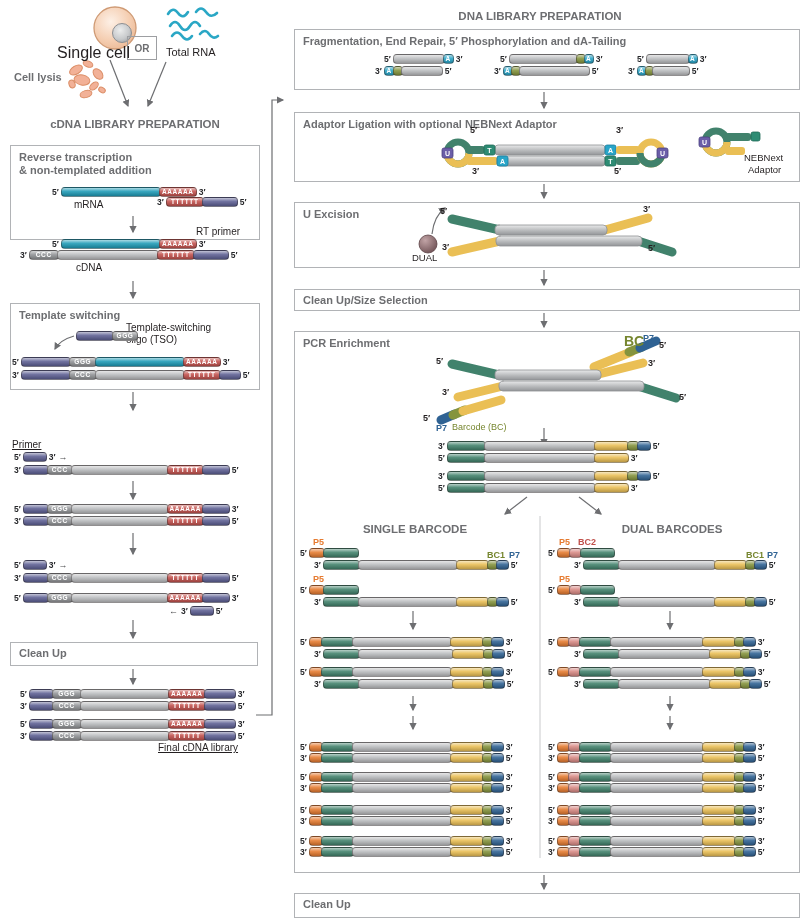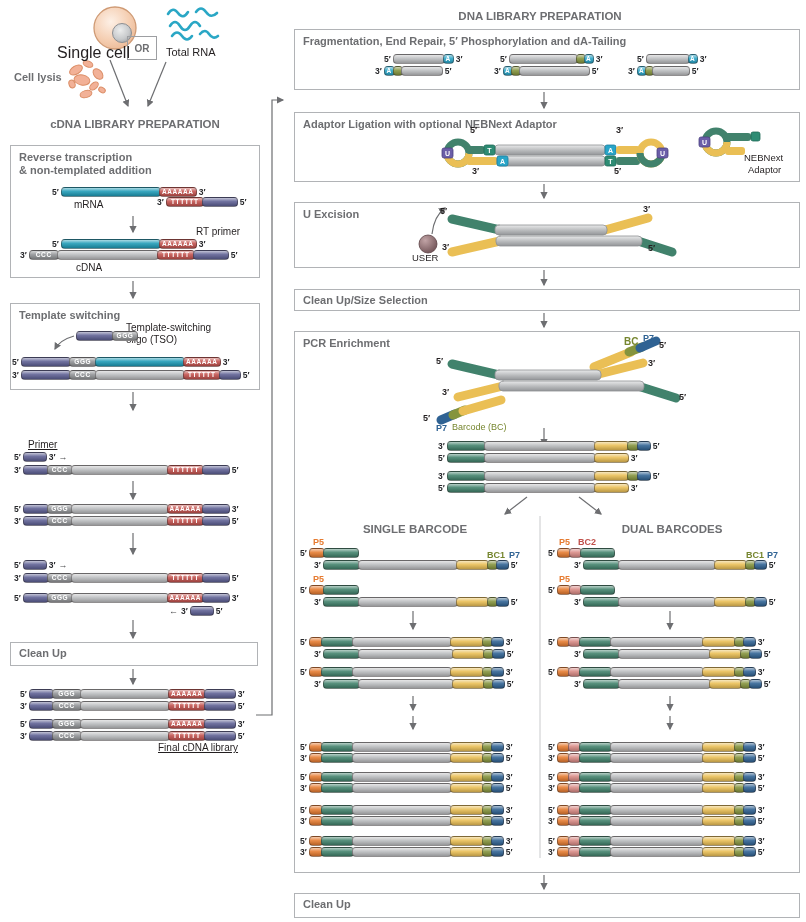--- a/index.html
+++ b/index.html
@@ -19,21 +19,21 @@
   .seg{height:10px;flex:none;box-sizing:border-box;border:1px solid rgba(35,31,32,.42);border-radius:4px;
        background-image:linear-gradient(rgba(255,255,255,.62),rgba(255,255,255,.12) 42%,rgba(0,0,0,.2));
        color:#fff;font-size:6.5px;font-weight:bold;line-height:8.5px;text-align:center;
        letter-spacing:.6px;overflow:hidden;}
   .seg+.seg{margin-left:-2px;}
   .lbl{position:absolute;font-size:10px;color:#231f20;white-space:nowrap;line-height:11px;}
   .lbl.b{font-weight:bold;}
   #or-box{position:absolute;left:127px;top:36px;width:28px;height:22px;border:1px solid #9d9fa2;
           display:flex;align-items:center;justify-content:center;font-size:10px;font-weight:bold;
           color:#6d6e71;z-index:3;}
-  #box-rt{left:10px;top:145px;width:250px;height:133px;}
+  #box-rt{left:10px;top:145px;width:250px;height:95px;}
   #box-ts{left:10px;top:303px;width:250px;height:87px;}
   #box-amp{left:10px;top:415px;width:250px;height:203px;}
   #box-cu-left{left:10px;top:642px;width:248px;height:24px;}
   #box-frag{left:294px;top:29px;width:506px;height:61px;}
   #box-lig{left:294px;top:112px;width:506px;height:70px;}
   #box-uexc{left:294px;top:202px;width:506px;height:66px;}
   #box-cu-size{left:294px;top:289px;width:506px;height:22px;}
   #box-pcr{left:294px;top:331px;width:506px;height:542px;}
   #box-cu-final{left:294px;top:893px;width:506px;height:25px;}
   #left-heading{left:135px;top:118px;}
@@ -222,36 +222,36 @@
 
   <div class="layer">
       <span class="lbl" style="left: 57px; top: 47px; font-size: 16px;">Single cell</span>
       <span class="lbl" style="left: 166px; top: 47px; font-size: 11px;">Total RNA</span>
       <span class="lbl b" style="left: 14px; top: 72px; font-size: 11px; color: var(--c-title);">Cell lysis</span>
       <span class="lbl" style="left: 74px; top: 199px;">mRNA</span>
       <span class="lbl" style="left: 196px; top: 226px;">RT primer</span>
       <span class="lbl" style="left: 76px; top: 262px;">cDNA</span>
       <span class="lbl" style="left: 126px; top: 322px;">Template-switching</span>
       <span class="lbl" style="left: 126px; top: 334px;">oligo (TSO)</span>
-      <span class="lbl" style="left: 28px; top: 439px; text-decoration: underline;">Primer</span>
+      <span class="lbl" style="left: 12px; top: 439px; text-decoration: underline;">Primer</span>
       <span class="lbl" style="left: 158px; top: 742px; text-decoration: underline;">Final cDNA library</span>
     </div>
   <div class="layer">
       <span class="lbl b" style="left: 470px; top: 125px; font-size: 9px;">5′</span>
       <span class="lbl b" style="left: 616px; top: 125px; font-size: 9px;">3′</span>
       <span class="lbl b" style="left: 472px; top: 166px; font-size: 9px;">3′</span>
       <span class="lbl b" style="left: 614px; top: 166px; font-size: 9px;">5′</span>
       <span class="lbl" style="left: 744px; top: 152px; font-size: 9.5px;">NEBNext</span>
       <span class="lbl" style="left: 748px; top: 164px; font-size: 9.5px;">Adaptor</span>
       <span class="lbl b" style="left: 440px; top: 206px; font-size: 9px;">5′</span>
       <span class="lbl b" style="left: 643px; top: 204px; font-size: 9px;">3′</span>
       <span class="lbl b" style="left: 442px; top: 242px; font-size: 9px;">3′</span>
       <span class="lbl b" style="left: 648px; top: 243px; font-size: 9px;">5′</span>
-      <span class="lbl" style="left: 412px; top: 252px; font-size: 9.5px;">USER</span>
-      <span class="lbl b" style="left: 624px; top: 336px; font-size: 10px; color: var(--c-oliveText);">BC</span>
+      <span class="lbl" style="left: 412px; top: 252px; font-size: 9.5px;">DUAL</span>
+      <span class="lbl b" style="left: 624px; top: 336px; font-size: 14px; color: var(--c-oliveText);">BC</span>
       <span class="lbl b" style="left: 643px; top: 333px; font-size: 9px; color: var(--c-p7blue);">P7</span>
       <span class="lbl b" style="left: 659px; top: 340px; font-size: 9px;">5′</span>
       <span class="lbl b" style="left: 436px; top: 356px; font-size: 9px;">5′</span>
       <span class="lbl b" style="left: 648px; top: 358px; font-size: 9px;">3′</span>
       <span class="lbl b" style="left: 442px; top: 387px; font-size: 9px;">3′</span>
       <span class="lbl b" style="left: 679px; top: 392px; font-size: 9px;">5′</span>
       <span class="lbl b" style="left: 423px; top: 413px; font-size: 9px;">5′</span>
       <span class="lbl b" style="left: 436px; top: 423px; font-size: 9px; color: var(--c-p7blue);">P7</span>
       <span class="lbl" style="left: 452px; top: 422px; font-size: 9px; color: var(--c-oliveText);">Barcode (BC)</span>
       <span class="lbl b" style="left: 313px; top: 537px; font-size: 9px; color: var(--c-p5orange);">P5</span>

